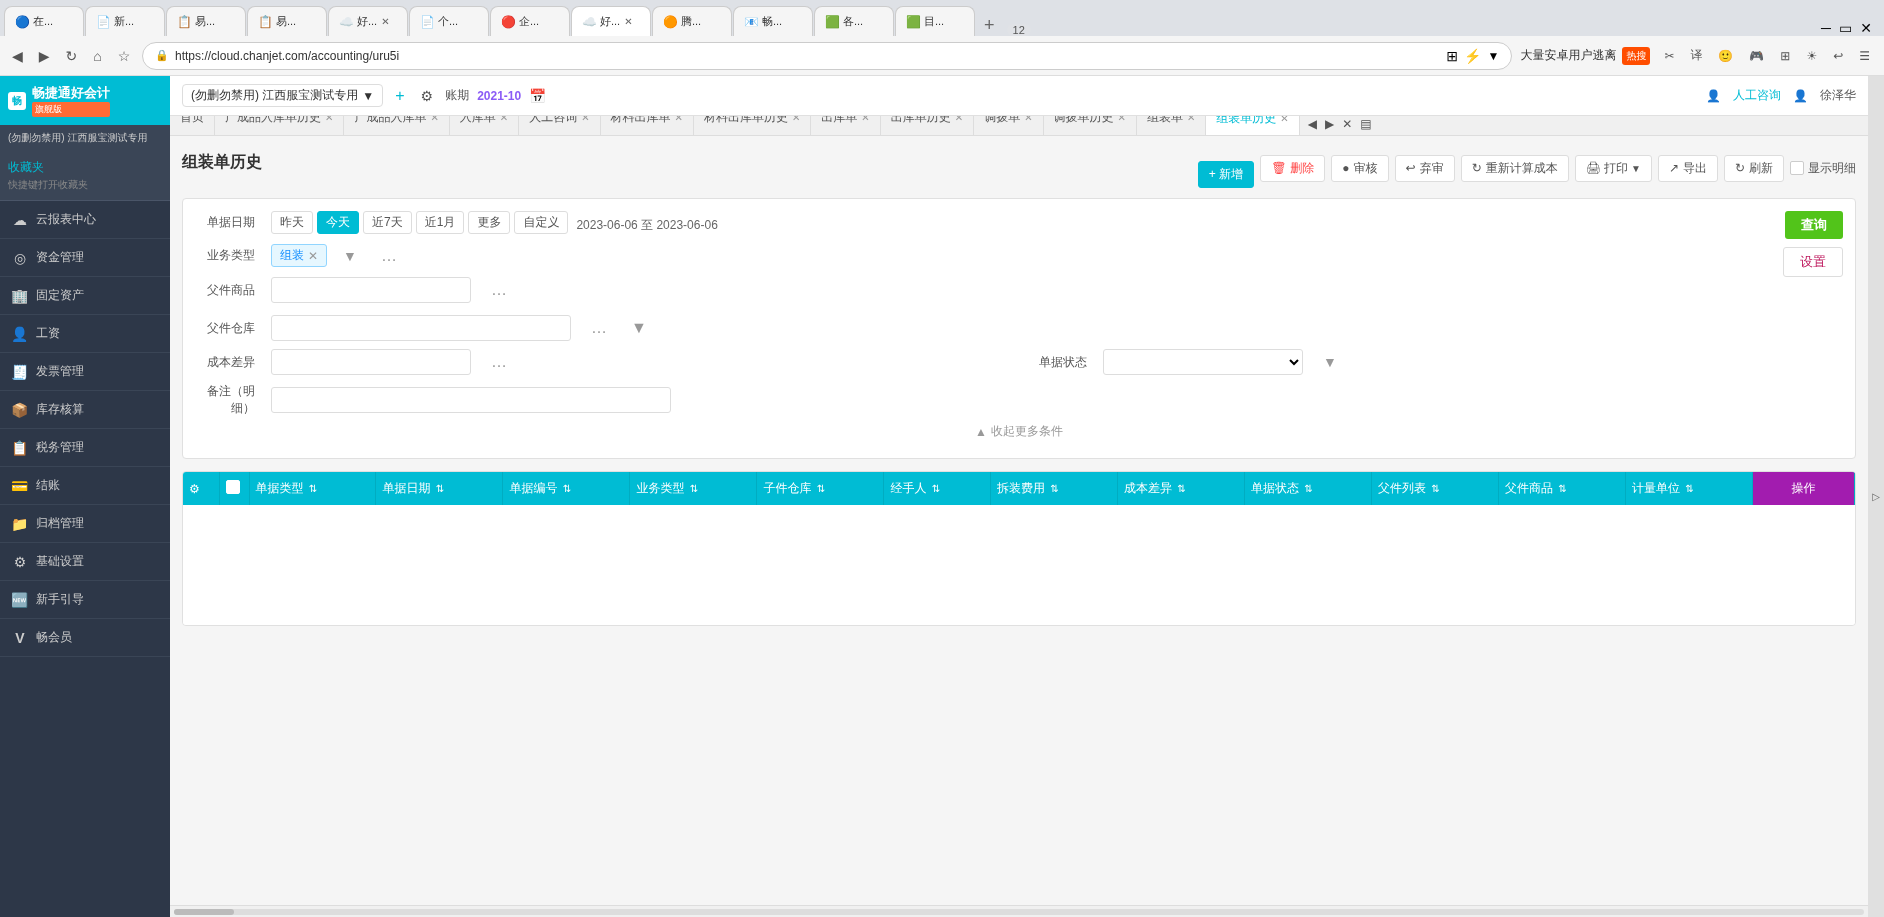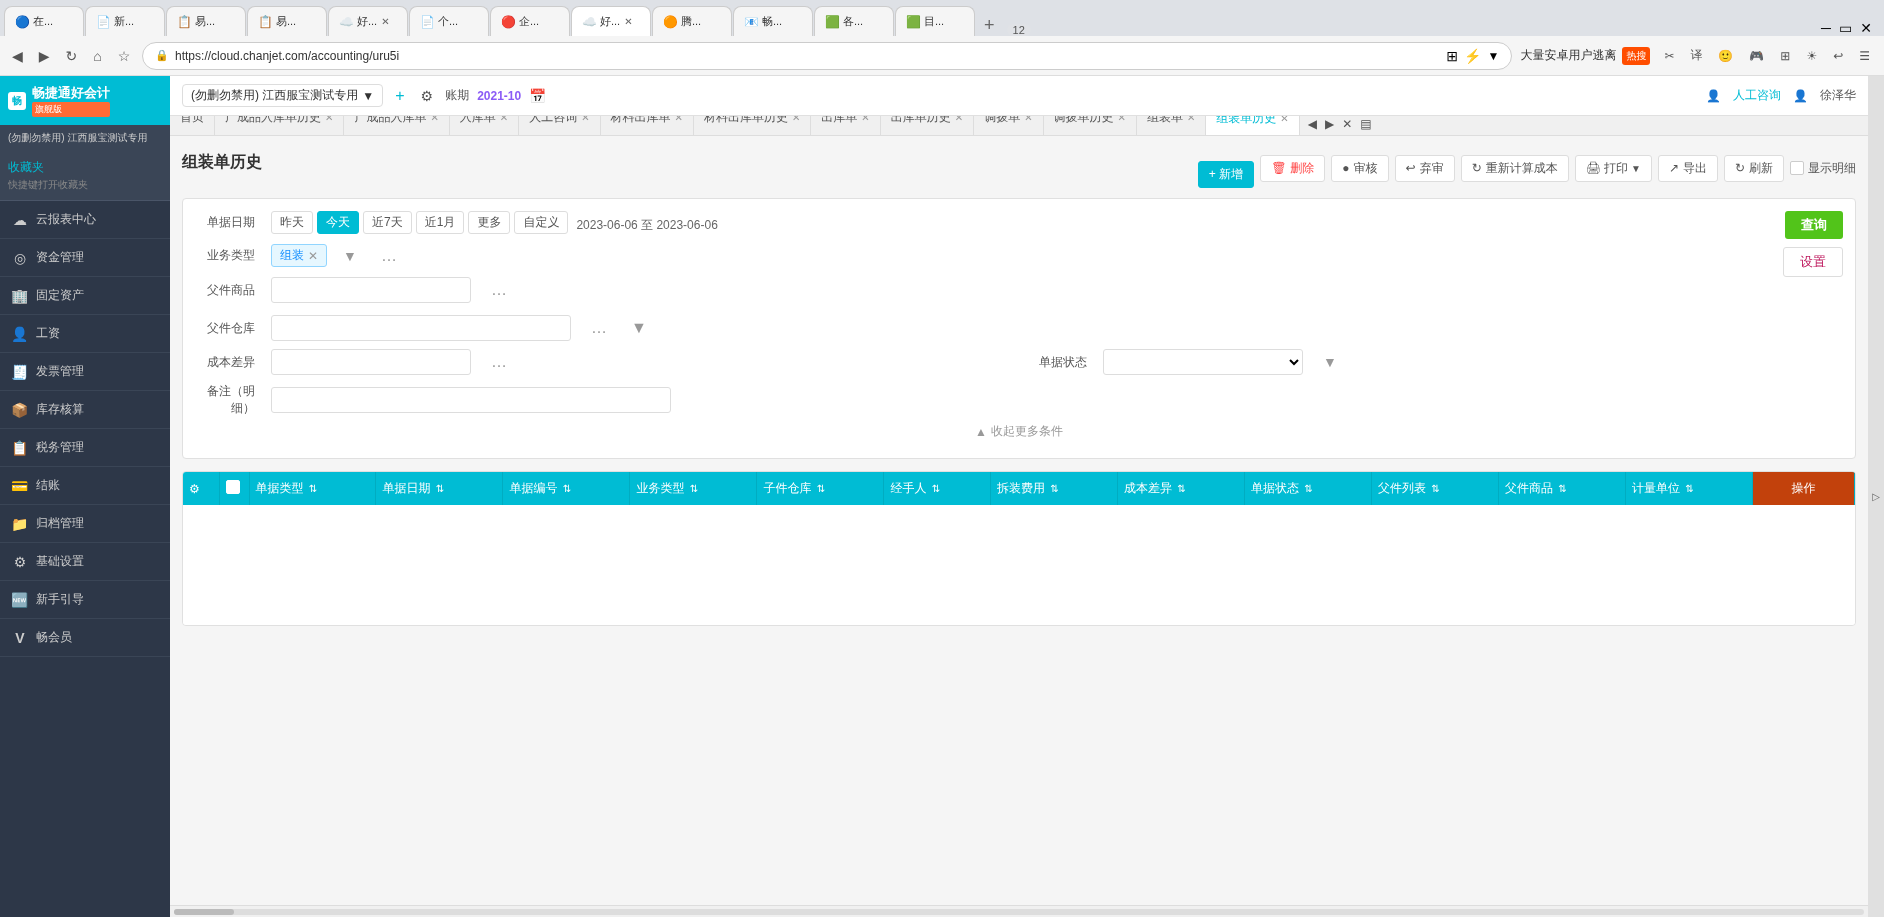--- a/index.html
+++ b/index.html
@@ -516,21 +516,21 @@
                 <span class="sort-icon">⇅</span>
               </th>
               <th>
                 <span>父件商品</span>
                 <span class="sort-icon">⇅</span>
               </th>
               <th>
                 <span>计量单位</span>
                 <span class="sort-icon">⇅</span>
               </th>
-              <th style="background:#c2410c;color:white;min-width:60px;text-align:center;">
+              <th style="background:#a21caf;color:white;min-width:60px;text-align:center;">
                 <span>操作</span>
               </th>
             </tr>
           </thead>
           <tbody>
             <tr>
               <td colspan="15" class="table-empty">
                 <span></span>
               </td>
             </tr>

